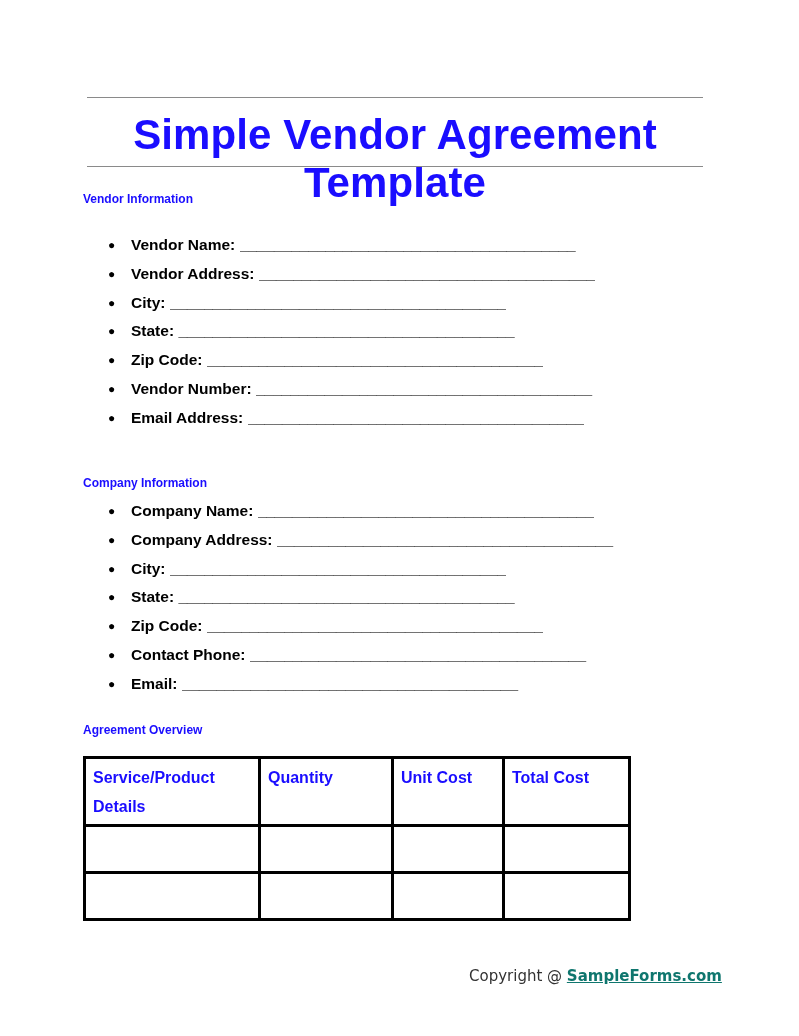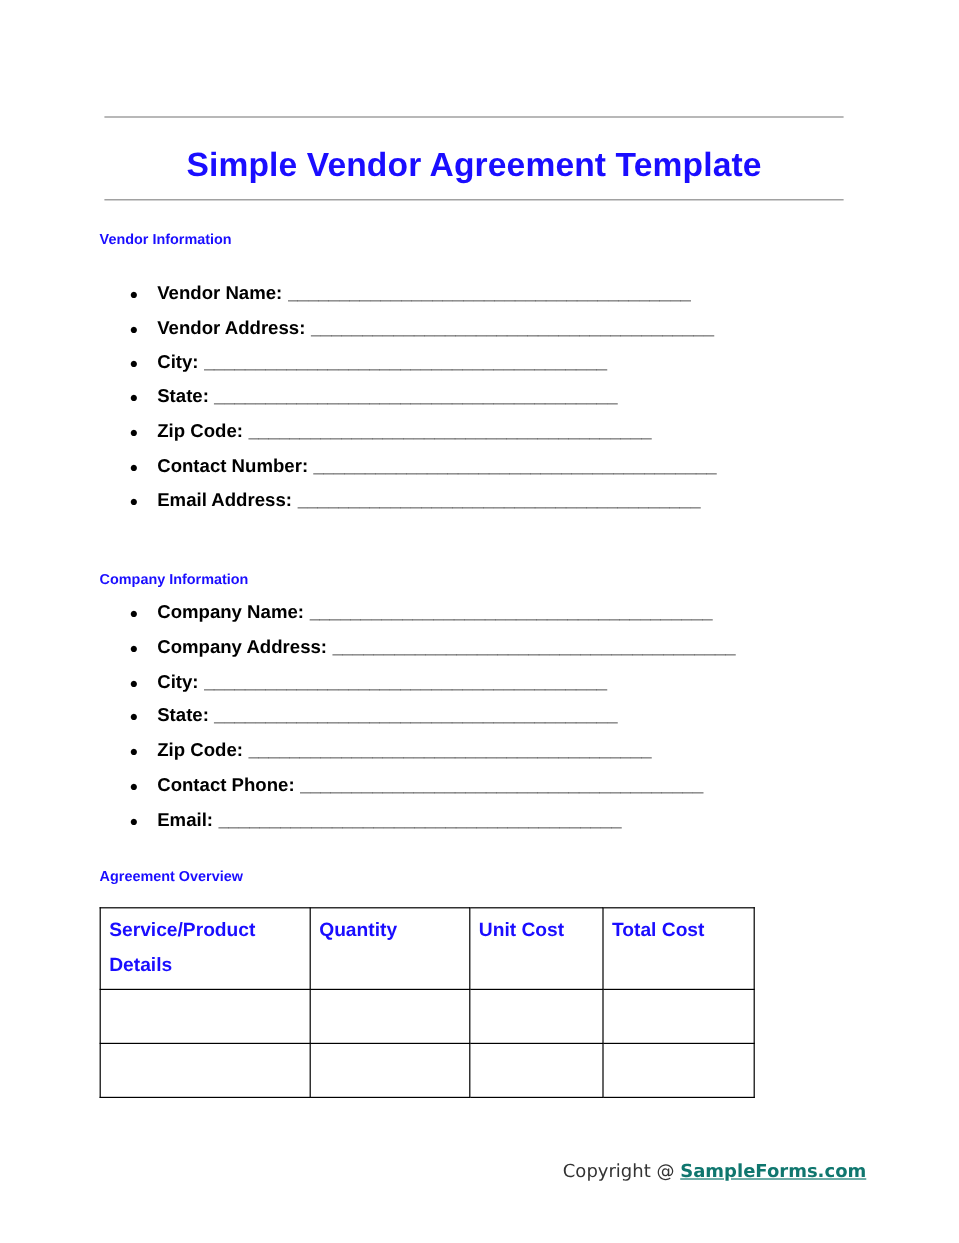--- a/index.html
+++ b/index.html
@@ -1,46 +1,46 @@
 <!DOCTYPE html>
 <html><head>
   <meta charset="utf-8">
   <style>
     html, body { margin: 0; padding: 0; background: #ffffff; }
     body { width: 799px; height: 1036px; position: relative; font-family: "Liberation Sans", sans-serif; overflow: hidden; }
     .rule { position: absolute; left: 87px; width: 616px; height: 0; border-top: 1px solid #8a8a8a; }
-    .title { position: absolute; left: 87px; width: 616px; top: 122px; text-align: center; font-size: 28px; font-weight: bold; color: #1a0dff; letter-spacing: 0.1px; }
+    .title { position: absolute; left: 87px; width: 616px; top: 111px; text-align: center; font-size: 42px; font-weight: bold; color: #1a0dff; letter-spacing: 0.1px; }
     .section-heading { position: absolute; left: 83px; font-size: 12px; font-weight: bold; color: #1a0dff; }
     .field-list { position: absolute; left: 108px; margin: 0; padding: 0; list-style: none; }
     .field-item { height: 28.8px; line-height: 28.8px; font-size: 15.5px; font-weight: bold; color: #000; white-space: nowrap; display: flex; align-items: center; }
     .bullet { width: 23px; font-size: 12px; display: inline-block; }
     .field-label { display: inline-block; }
     .field-line { display: inline-block; }
     table.overview { position: absolute; left: 83px; top: 756px; border-collapse: collapse; }
-    table.overview th, table.overview td { border: 1px solid #000000; vertical-align: top; text-align: left; padding: 0; }
+    table.overview th, table.overview td { border: 3px solid #000000; vertical-align: top; text-align: left; padding: 0; }
     table.overview th { color: #1a0dff; font-size: 16px; font-weight: bold; line-height: 29px; padding: 4px 7px 0 7px; height: 68px; box-sizing: border-box; }
     table.overview td { height: 44px; }
     .footer { position: absolute; top: 967px; left: 469px; font-size: 15px; color: #333; white-space: nowrap; font-family: "DejaVu Sans", sans-serif; }
     .footer a { color: #0f766e; font-weight: bold; text-decoration: underline; }
   </style>
 </head>
 <body>
 
 <div class="rule" style="top:97px;"></div>
 <div class="title">Simple Vendor Agreement Template</div>
 <div class="rule" style="top:166px;"></div>
 
 <div class="section-heading" style="top:192px;">Vendor Information</div>
 <ul class="field-list" style="top:231px;">
   <li class="field-item"><span class="bullet">●</span><span class="field-label">Vendor Name:</span>&nbsp;<span class="field-line" style="width:338px;overflow:hidden;">_______________________________________</span></li>
   <li class="field-item"><span class="bullet">●</span><span class="field-label">Vendor Address:</span>&nbsp;<span class="field-line" style="width:338px;overflow:hidden;">_______________________________________</span></li>
   <li class="field-item"><span class="bullet">●</span><span class="field-label">City:</span>&nbsp;<span class="field-line" style="width:338px;overflow:hidden;">_______________________________________</span></li>
   <li class="field-item"><span class="bullet">●</span><span class="field-label">State:</span>&nbsp;<span class="field-line" style="width:338px;overflow:hidden;">_______________________________________</span></li>
   <li class="field-item"><span class="bullet">●</span><span class="field-label">Zip Code:</span>&nbsp;<span class="field-line" style="width:338px;overflow:hidden;">_______________________________________</span></li>
-  <li class="field-item"><span class="bullet">●</span><span class="field-label">Contact Number:</span>&nbsp;<span class="field-line" style="width:338px;overflow:hidden;">_______________________________________</span></li>
+  <li class="field-item"><span class="bullet">●</span><span class="field-label">Vendor Number:</span>&nbsp;<span class="field-line" style="width:338px;overflow:hidden;">_______________________________________</span></li>
   <li class="field-item"><span class="bullet">●</span><span class="field-label">Email Address:</span>&nbsp;<span class="field-line" style="width:338px;overflow:hidden;">_______________________________________</span></li>
 </ul>
 
 <div class="section-heading" style="top:476px;">Company Information</div>
 <ul class="field-list" style="top:497px;">
   <li class="field-item"><span class="bullet">●</span><span class="field-label">Company Name:</span>&nbsp;<span class="field-line" style="width:338px;overflow:hidden;">_______________________________________</span></li>
   <li class="field-item"><span class="bullet">●</span><span class="field-label">Company Address:</span>&nbsp;<span class="field-line" style="width:338px;overflow:hidden;">_______________________________________</span></li>
   <li class="field-item"><span class="bullet">●</span><span class="field-label">City:</span>&nbsp;<span class="field-line" style="width:338px;overflow:hidden;">_______________________________________</span></li>
   <li class="field-item"><span class="bullet">●</span><span class="field-label">State:</span>&nbsp;<span class="field-line" style="width:338px;overflow:hidden;">_______________________________________</span></li>
   <li class="field-item"><span class="bullet">●</span><span class="field-label">Zip Code:</span>&nbsp;<span class="field-line" style="width:338px;overflow:hidden;">_______________________________________</span></li>

